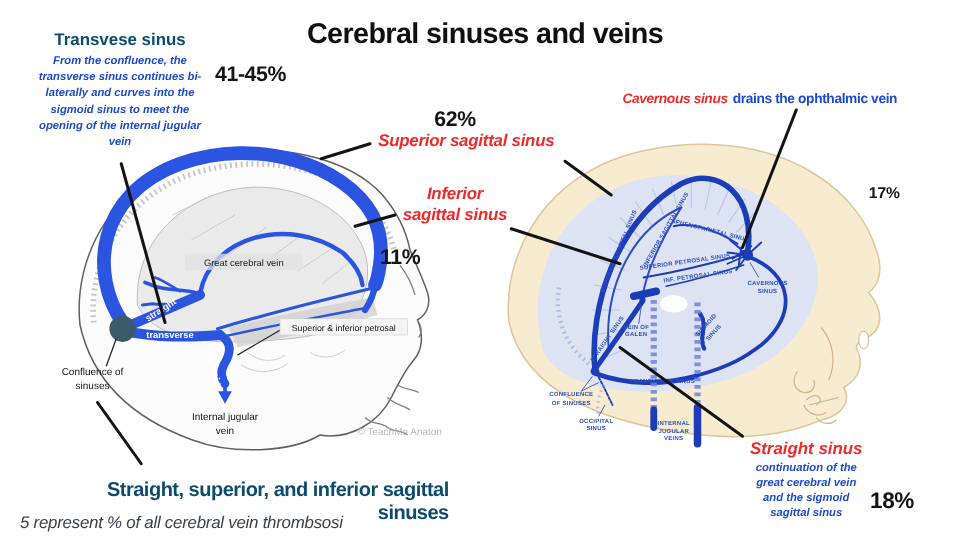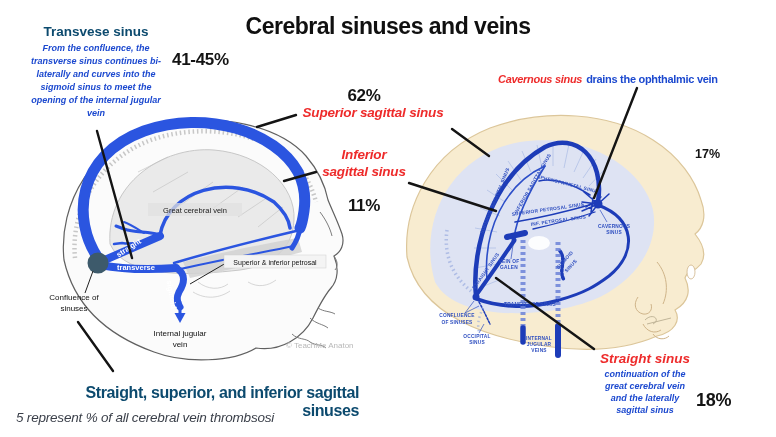--- a/index.html
+++ b/index.html
@@ -13,21 +13,21 @@
   .pct { color:#141414; font-weight:bold; font-size:17px; letter-spacing:-0.3px; }
   .note-transverse { left:18px; top:24px; width:156px; text-align:center; }
   .note-transverse .red-head { font-size:13.5px; }
   .note-transverse .blue-body { font-size:9px; line-height:13px; margin-top:3px; }
   .note-transverse .blue-body span { display:block; }
   .pct-4145 { left:172px; top:50px; }
   .pct-62 { left:304px; top:86px; width:120px; text-align:center; }
   .lbl-sss { left:283px; top:105px; width:180px; text-align:center; font-size:13.5px; letter-spacing:-0.2px; }
   .lbl-iss { left:304px; top:146px; width:120px; text-align:center; font-size:13.5px; line-height:17px; letter-spacing:-0.2px; }
   .lbl-iss span { display:block; }
-  .pct-11 { left:304px; top:196px; width:120px; text-align:center; }
+  .pct-11 { left:304px; top:196px; width:120px; }
   .note-cavernous { left:498px; top:73px; white-space:nowrap; font-size:11px; letter-spacing:-0.3px; }
   .note-cavernous .cav-red { color:#ee2b2b; font-weight:bold; font-style:italic; }
   .note-cavernous .cav-blue { color:#1c49cf; font-weight:bold; margin-left:4px; }
   .lbl-cortical { left:655px; top:145px; width:105px; text-align:center; color:#141414; font-weight:bold; font-size:12.5px; line-height:18px; }
   .note-straight { left:586px; top:351px; width:118px; text-align:center; }
   .note-straight .red-ital { font-size:13.5px; }
   .note-straight .blue-body { font-size:9px; line-height:12px; margin-top:2px;font-style:italic; }
   .note-straight .blue-body span { display:block; }
   .pct-18 { left:696px; top:390px; font-size:18px; }
   .bottom-red { left:54px; top:384px; width:305px; text-align:right; font-size:16px; letter-spacing:-0.4px; }
@@ -235,20 +235,20 @@
 
 <div class="abs lbl-cortical">
   <div>17%</div>
 </div>
 
 <div class="abs note-straight">
   <div class="red-ital">Straight sinus</div>
   <div class="blue-body">
     <span>continuation of the</span>
     <span>great cerebral vein</span>
-    <span>and the laterally</span>
+    <span>and the sigmoid</span>
     <span>sagittal sinus</span>
   </div>
 </div>
 <div class="abs pct pct-18">18%</div>
 
 <div class="abs red-head bottom-red">Straight, superior, and inferior sagittal sinuses</div>
 <div class="abs footnote">5 represent % of all cerebral vein thrombsosi</div>
 
 </body></html>

